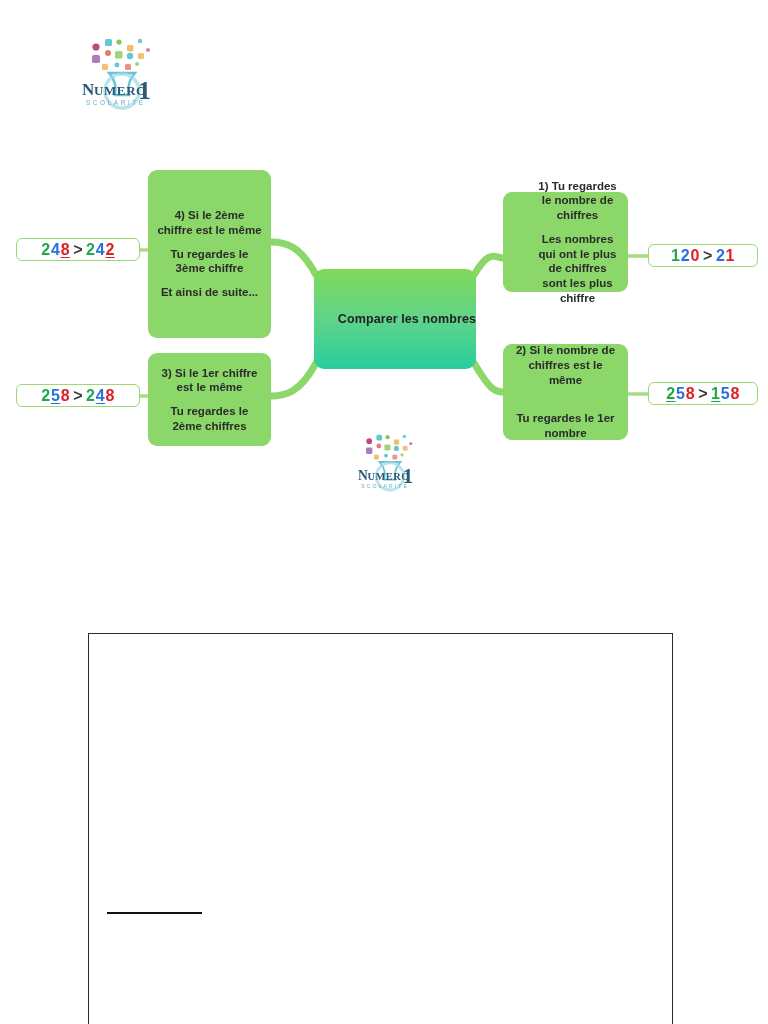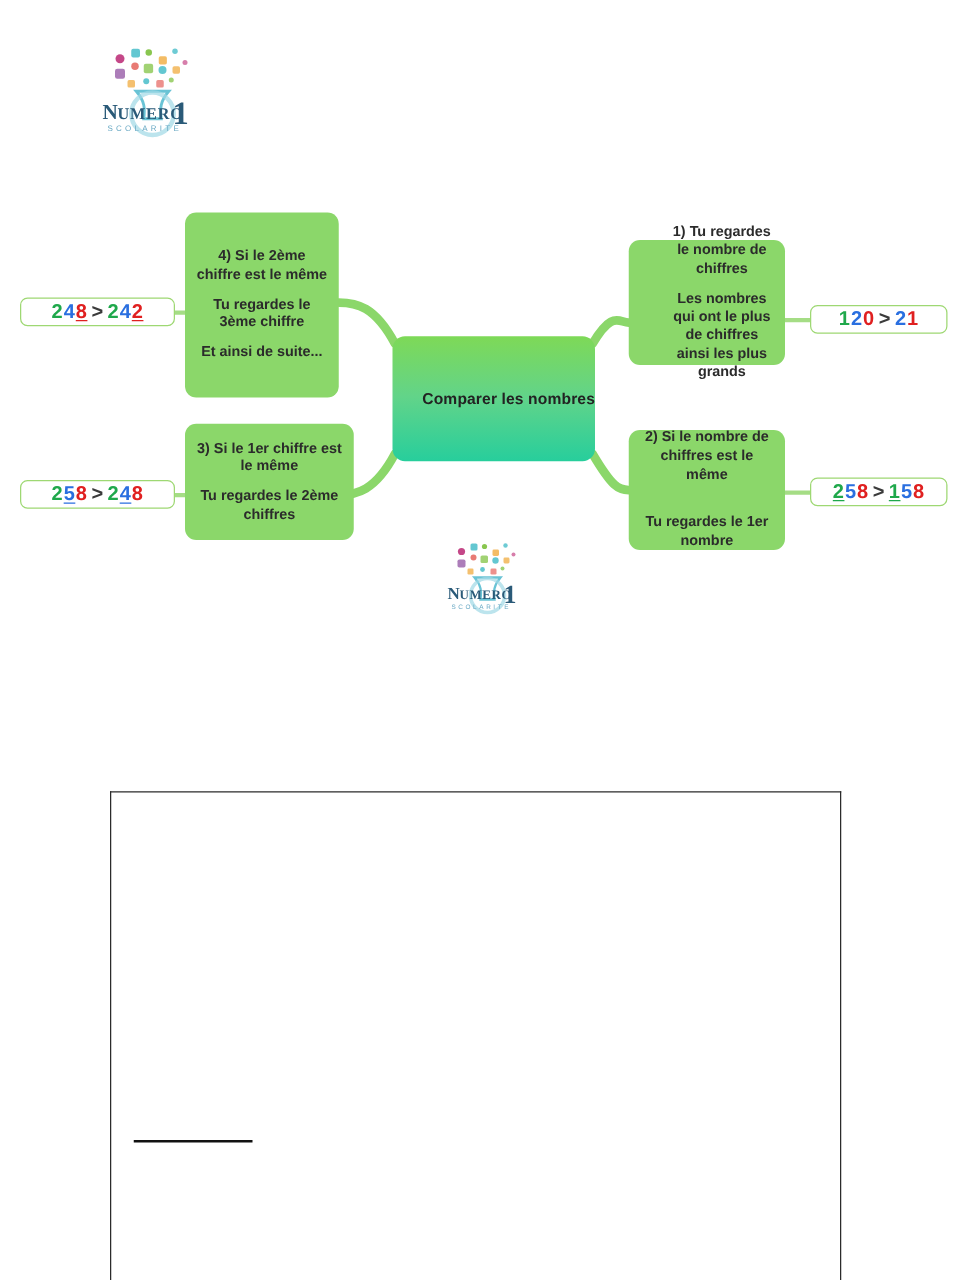--- a/index.html
+++ b/index.html
@@ -25,22 +25,22 @@
     color:#2b2b2b;text-align:center;
     display:flex;flex-direction:column;align-items:center;justify-content:center;
     box-sizing:border-box;padding:6px 8px;
     font-size:11.5px;line-height:1.28;font-weight:700;
   }
   .node .seg{margin:0;}
   .node .seg + .seg{margin-top:9px;}
   .node .seg.head{font-weight:700;}
   .node .seg.sub{font-weight:700;}
 
-  #node-4{left:148px;top:20px;width:123px;height:148px;}
-  #node-3{left:148px;top:189px;width:135px;height:93px;}
+  #node-4{left:148px;top:20px;width:123px;height:168px;}
+  #node-3{left:148px;top:203px;width:123px;height:93px;}
   #node-1{left:503px;top:42px;width:125px;height:100px;padding-left:32px;}
   #node-2{left:503px;top:194px;width:125px;height:96px;gap:15px;}
 
   
   #center-node{
     position:absolute;left:314px;top:119px;width:162px;height:100px;
     background:linear-gradient(180deg,#7ED957 0%,#62D489 48%,#27CE9C 100%);
     border-radius:10px;
     display:flex;align-items:center;justify-content:flex-end;
     color:#222;font-size:12.5px;font-weight:600;letter-spacing:.1px;
@@ -134,21 +134,21 @@
       <div class="seg sub">Et ainsi de suite...</div>
     </div>
 
     <div class="node" id="node-3">
       <div class="seg head">3) Si le 1er chiffre est le même</div>
       <div class="seg sub">Tu regardes le 2ème chiffres</div>
     </div>
 
     <div class="node" id="node-1">
       <div class="seg head">1) Tu regardes le nombre de chiffres</div>
-      <div class="seg sub">Les nombres qui ont le plus de chiffres ainsi les plus grands</div>
+      <div class="seg sub">Les nombres qui ont le plus de chiffres sont les plus chiffre</div>
     </div>
 
     <div class="node" id="node-2">
       <div class="seg head">2) Si le nombre de chiffres est le même</div>
       <div class="seg sub">Tu regardes le 1er nombre</div>
     </div>
 
     <div class="pill" id="pill-4">
         <span><span class="d g">2</span><span class="d b">4</span><span class="d r u">8</span></span>
         <span class="gt">&gt;</span>

